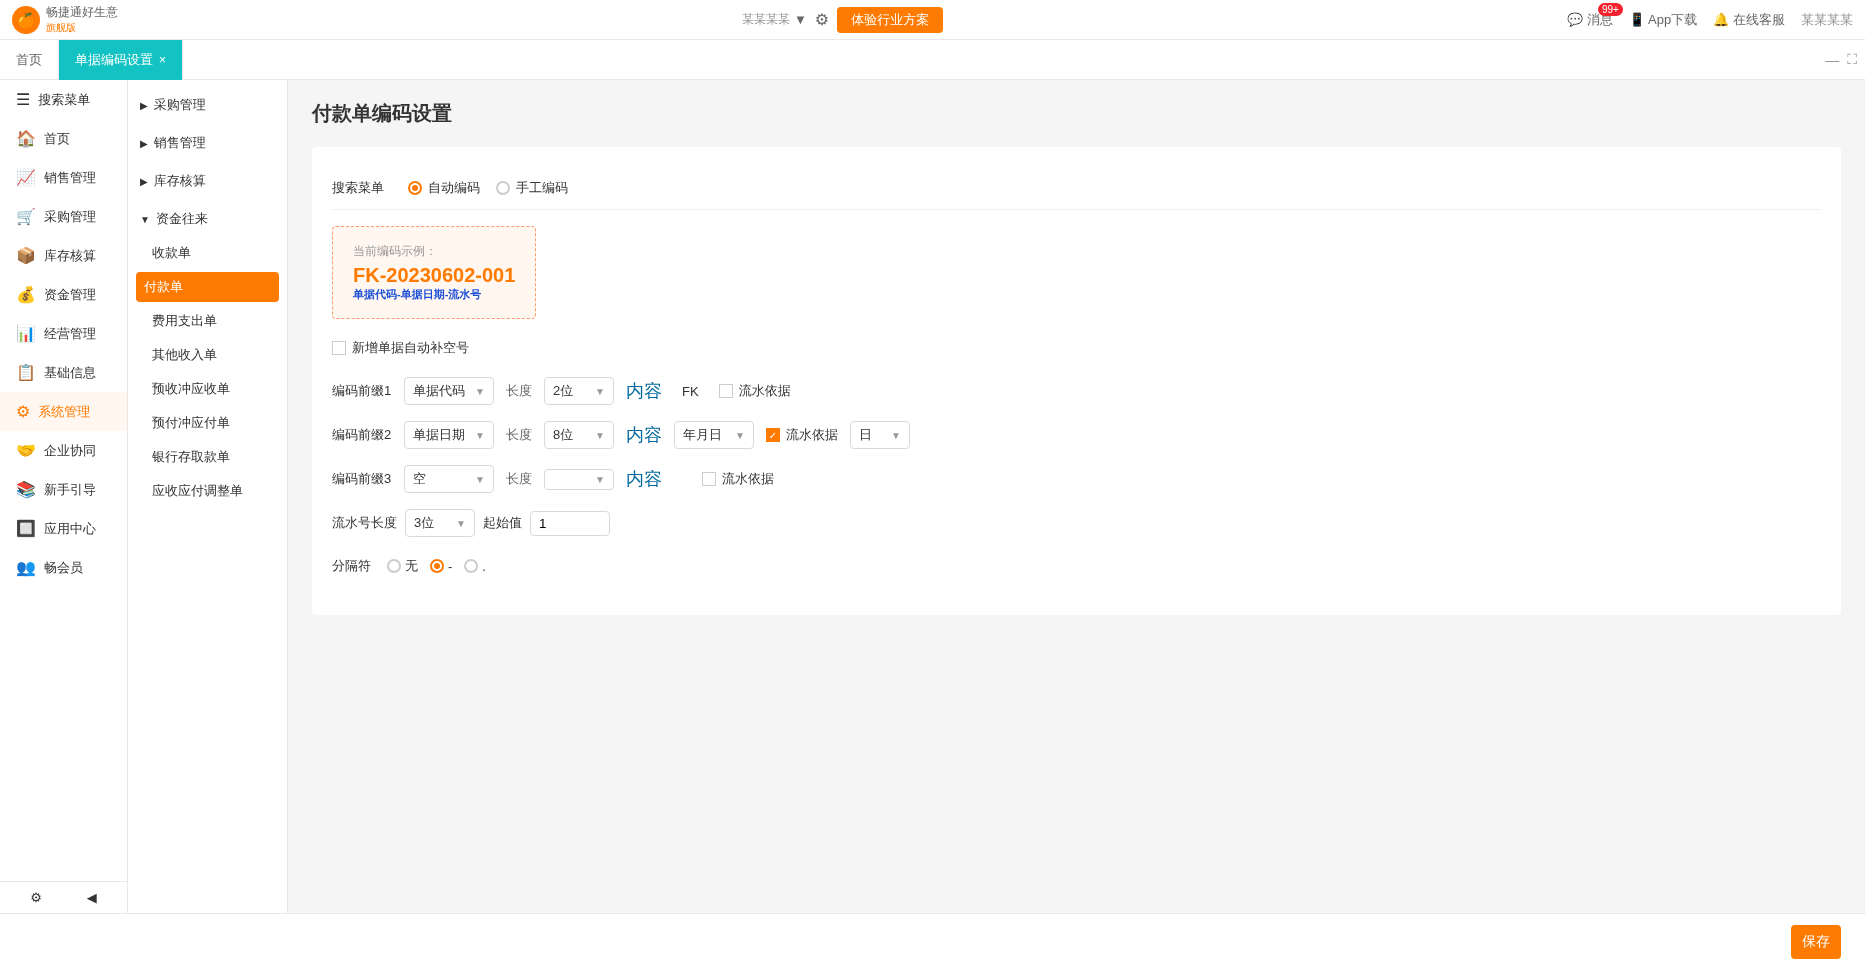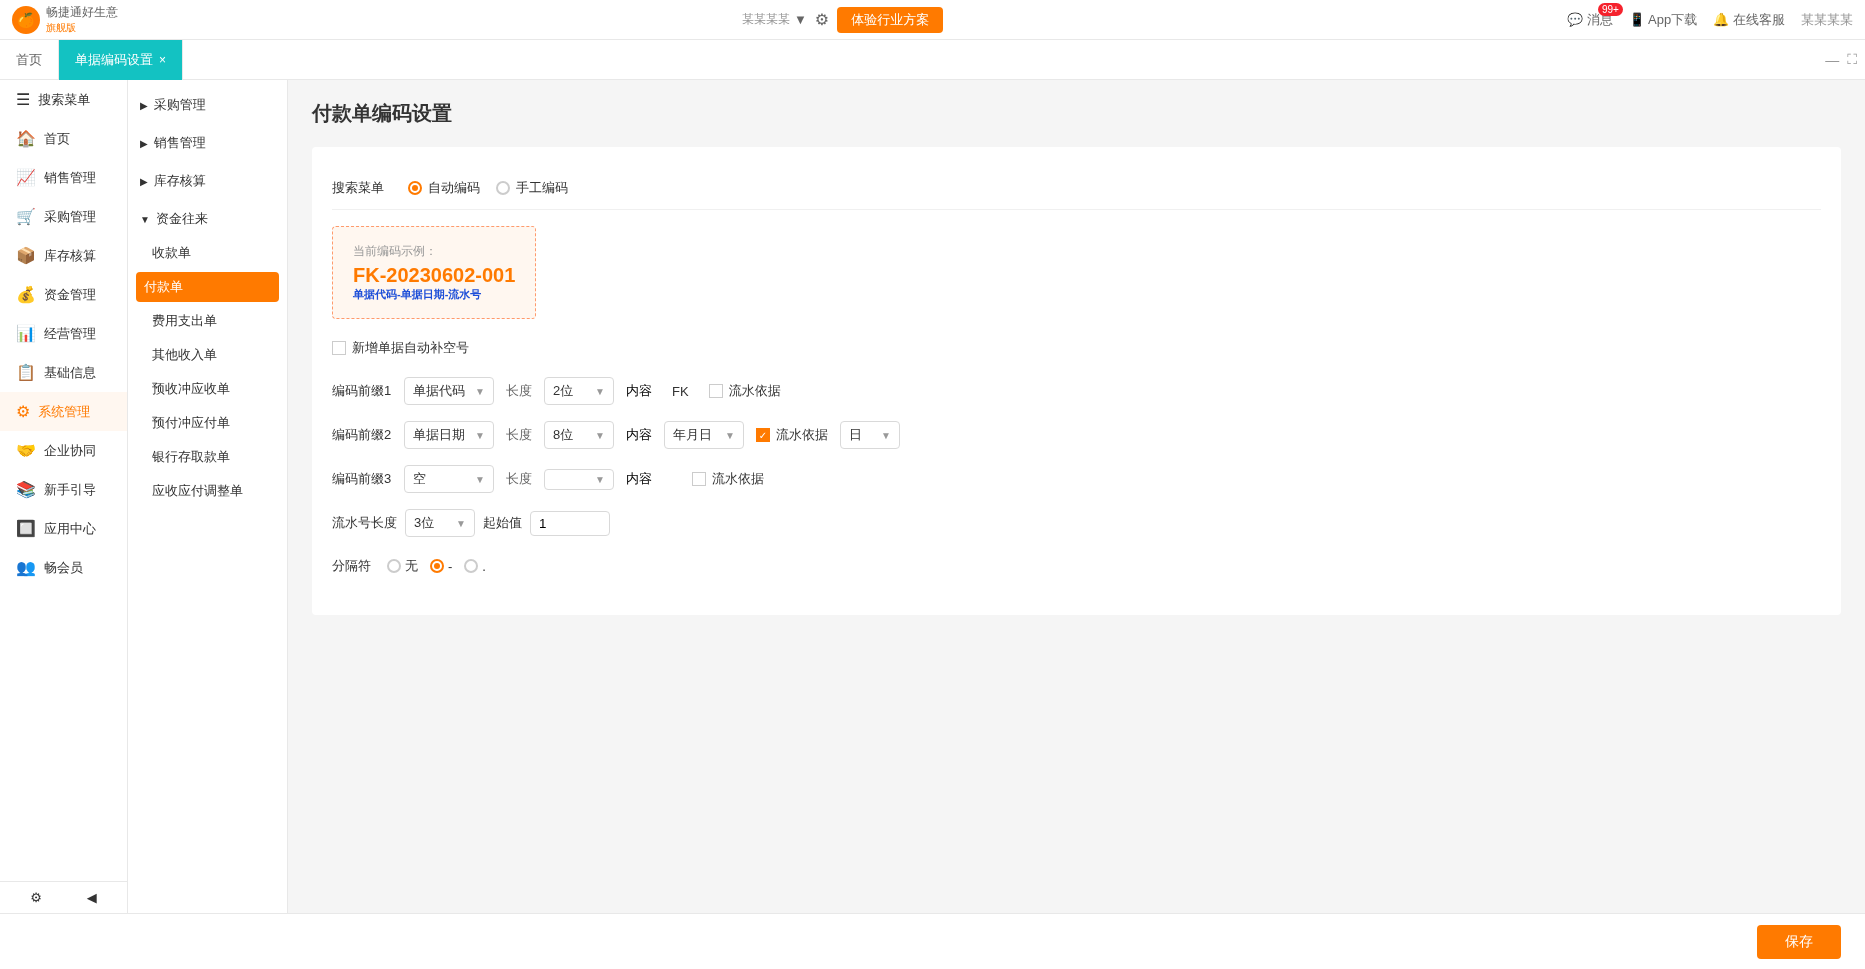--- a/index.html
+++ b/index.html
@@ -72,38 +72,38 @@
     
     .checkbox-row { display: flex; align-items: center; gap: 6px; margin-bottom: 20px; }
     .checkbox-box { width: 14px; height: 14px; border: 1px solid #ccc; background: white; display: flex; align-items: center; justify-content: center; cursor: pointer; }
 
     
     .form-row { display: flex; align-items: center; gap: 12px; margin-bottom: 16px; flex-wrap: wrap; }
     .form-label { font-size: 13px; color: #333; width: 60px; flex-shrink: 0; }
     .form-select { border: 1px solid #d9d9d9; border-radius: 4px; padding: 4px 8px; font-size: 13px; display: flex; align-items: center; gap: 4px; cursor: pointer; background: white; min-width: 90px; justify-content: space-between; }
     .form-select .arrow { font-size: 10px; color: #999; }
     .length-label { font-size: 13px; color: #666; }
-    .content-label { font-size: 13px; color: #000000; }
+    .content-label { font-size: 18px; color: #0369a1; }
     .waterflow-checkbox { display: flex; align-items: center; gap: 6px; }
     .waterflow-label { font-size: 13px; color: #333; }
 
     
     .serial-row { display: flex; align-items: center; gap: 8px; margin-bottom: 20px; }
     .serial-label { font-size: 13px; color: #333; }
     .serial-input { border: 1px solid #d9d9d9; border-radius: 4px; padding: 4px 8px; width: 80px; }
 
     
     .sep-row { display: flex; align-items: center; gap: 16px; margin-bottom: 20px; }
     .sep-label { font-size: 13px; color: #333; }
     .sep-options { display: flex; align-items: center; gap: 12px; }
     .sep-radio { display: flex; align-items: center; gap: 4px; cursor: pointer; }
 
     
     .footer { height: 56px; background: white; border-top: 1px solid #e8e8e8; display: flex; align-items: center; justify-content: flex-end; padding: 0 24px; flex-shrink: 0; }
-    .save-btn { background: #ff7a00; color: white; border: none; padding: 8px 28px; border-radius: 4px; font-size: 14px; cursor: pointer; }
+    .save-btn { background: #ff7a00; color: white; border: none; padding: 8px 11px; border-radius: 4px; font-size: 14px; cursor: pointer; }
 
     
     .checkbox-checked { background: #ff7a00; border-color: #ff7a00; color: white; font-size: 10px; }
 
     .content-value { font-size: 13px; color: #333; padding: 4px 8px; }
   </style>
 </head>
 <body>
 
 <div class="topbar">

